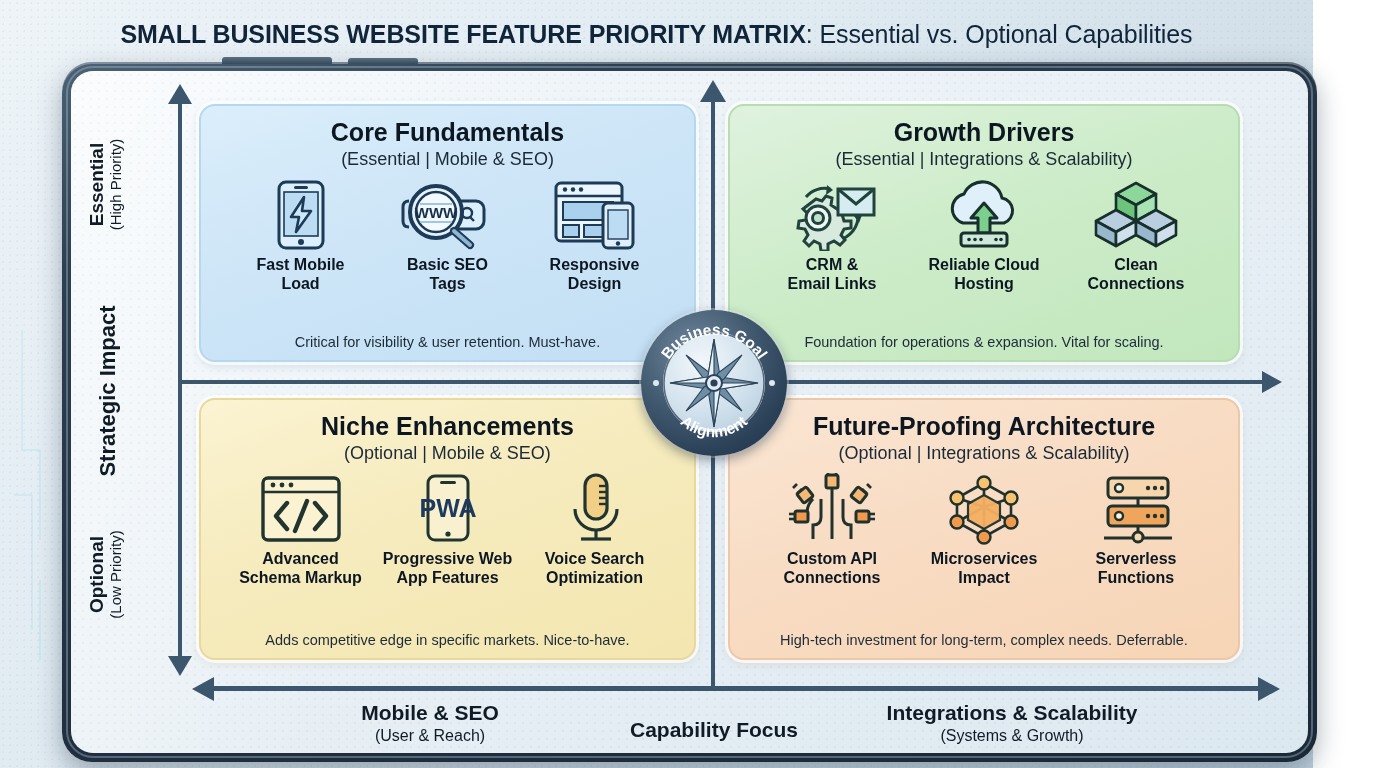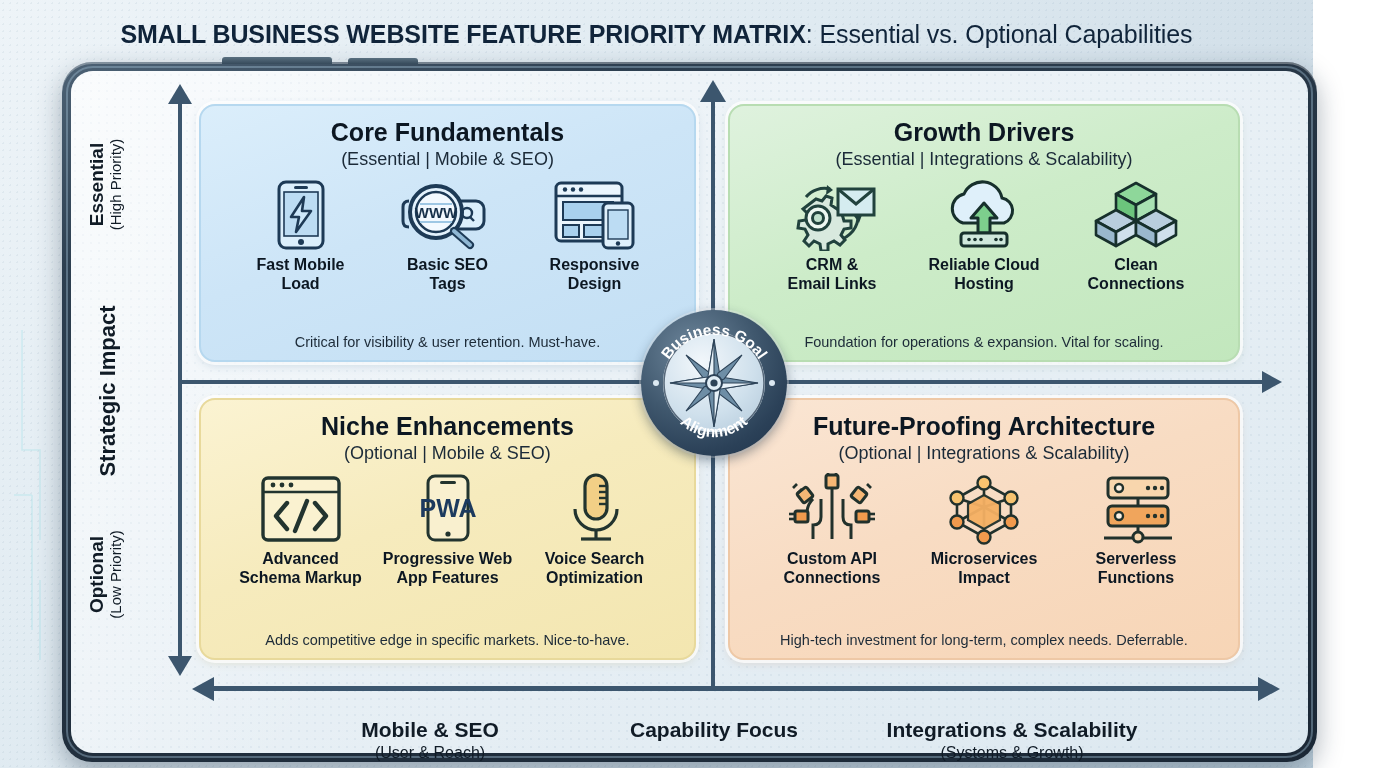--- a/index.html
+++ b/index.html
@@ -221,21 +221,21 @@
   .vl-sub  { display:block; font-weight:400; font-size:15px; line-height:18px; }
 
   #lbl-mobile {
     position: absolute; left: 290px; top: 700px; width: 280px; text-align:center;
     color:#101b26;
   }
   #lbl-integrations {
     position: absolute; left: 872px; top: 700px; width: 280px; text-align:center;
     color:#101b26;
   }
-  .hl-main { display:block; font-weight:700; font-size:21px; line-height:25px;margin-top:17px; }
+  .hl-main { display:block; font-weight:700; font-size:21px; line-height:25px; }
   .hl-sub  { display:block; font-weight:400; font-size:16px; line-height:21px; }
   #lbl-capability {
     position: absolute; left: 574px; top: 718px; width: 280px; text-align:center;
     font-weight: 700; font-size: 21px; color:#101b26;
   }
 
   
   .quad {
     position: absolute;
     border-radius: 16px;

